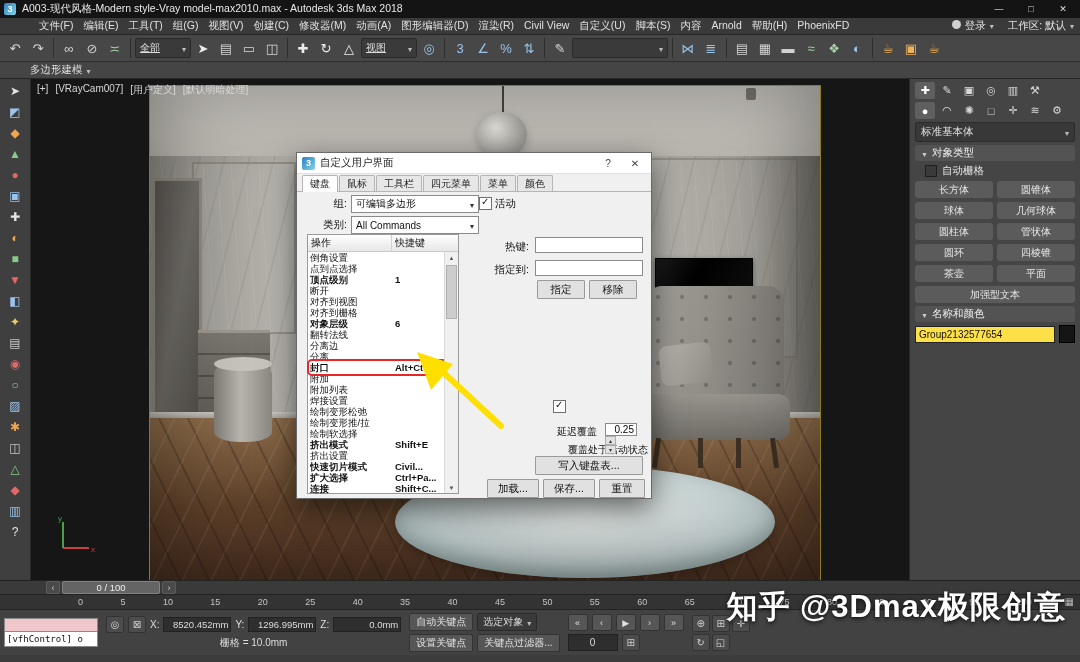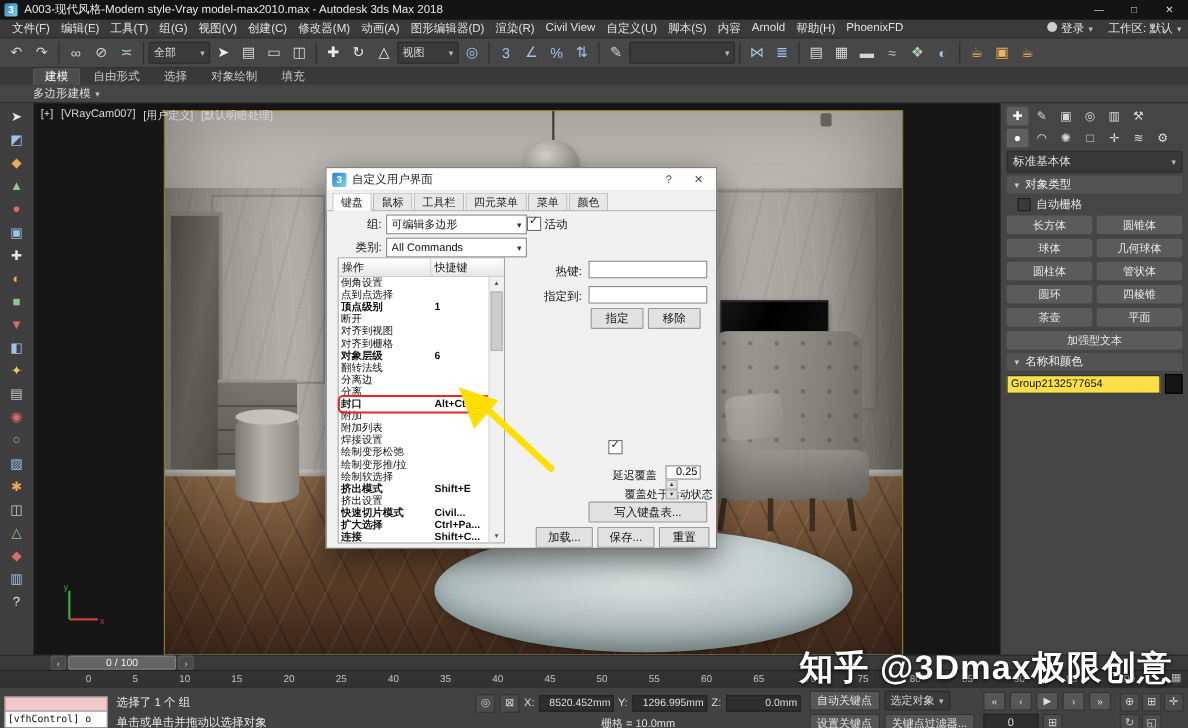--- a/index.html
+++ b/index.html
@@ -9,33 +9,33 @@
 
   
   .titlebar{height:18px;background:#141414;display:flex;align-items:center;gap:6px;padding:0 4px;}
   .app-icon{width:12px;height:12px;border-radius:2px;background:linear-gradient(135deg,#2f7fc1,#7fd6e8);
             color:#fff;font-size:9px;font-weight:bold;display:flex;align-items:center;justify-content:center;}
   .titlebar .title{flex:1;font-size:10.5px;color:#e8e8e8;white-space:nowrap;overflow:hidden;}
   .wbtn{width:26px;text-align:center;font-size:9px;color:#ddd;cursor:default;}
 
   
   .menubar{height:16px;background:#3a3a3a;border-bottom:1px solid #262626;display:flex;align-items:center;padding:0 6px;font-size:10.5px;}
-  .menu-items{display:flex;}
+  .menu-items{display:flex;margin-left:28px;}
   .mi{padding:0 5px;color:#e0e0e0;white-space:nowrap;}
   .menu-right{margin-left:auto;display:flex;align-items:center;gap:14px;}
   .user-ic{width:9px;height:9px;border-radius:50%;background:#cfcfcf;display:inline-block;margin-right:4px;}
   .caret::after{content:"▾";font-size:8px;color:#bdbdbd;margin-left:4px;}
 
   
   .toolbar{height:26px;background:#474747;border-bottom:1px solid #2e2e2e;display:flex;align-items:center;padding:0 4px;gap:1px;}
   .tb-icon{width:22px;height:22px;display:flex;align-items:center;justify-content:center;font-size:13px;border-radius:2px;}
   .tb-dd{height:18px;min-width:46px;background:#3a3a3a;border:1px solid #2a2a2a;border-radius:2px;
          display:flex;align-items:center;padding:0 4px;font-size:10px;color:#ddd;}
   .tb-dd.wide{min-width:86px;}
-  .tb-dd b{flex:1;}
+  .tb-dd b{flex:1;text-decoration:underline;}
   .tb-sep{width:1px;height:20px;background:#2e2e2e;margin:0 3px;}
 
   
   .ribbon-tabs{height:15px;background:#393939;display:flex;align-items:flex-end;padding-left:30px;gap:2px;font-size:10.5px;}
   .rtab{padding:0 10px;color:#c8c8c8;}
   .rtab.active{background:#4d4d4d;color:#fff;border:1px solid #5a5a5a;border-bottom:none;border-radius:2px 2px 0 0;}
   .ribbon-panel{height:16px;background:#454545;border-bottom:1px solid #262626;display:flex;align-items:center;padding-left:30px;font-size:10.5px;color:#ddd;}
 
   
   .main{height:501px;display:flex;}
@@ -280,27 +280,20 @@
       <span class="tb-icon" style="color: rgb(212, 212, 212);">▬</span>
       <span class="tb-icon" style="color: rgb(168, 211, 168);">≈</span>
       <span class="tb-icon" style="color: rgb(168, 211, 168);">❖</span>
       <span class="tb-icon" style="color: rgb(156, 195, 234);">◐</span>
       <span class="tb-sep"></span>
       <span class="tb-icon" style="color: rgb(240, 178, 90);">☕</span>
       <span class="tb-icon" style="color: rgb(240, 178, 90);">▣</span>
       <span class="tb-icon" style="color: rgb(240, 178, 90);">☕</span>
     </div>
 
-  <div class="ribbon-tabs">
-      <span class="rtab active">建模</span>
-      <span class="rtab">自由形式</span>
-      <span class="rtab">选择</span>
-      <span class="rtab">对象绘制</span>
-      <span class="rtab">填充</span>
-    </div>
   <div class="ribbon-panel">
     <span>多边形建模</span>
     <u class="caret"></u>
   </div>
 
   <div class="main">
     <div class="left-strip">
         <span class="ls-icon" style="color: rgb(228, 228, 228);">➤</span>
         <span class="ls-icon" style="color: rgb(156, 195, 234);">◩</span>
         <span class="ls-icon" style="color: rgb(240, 168, 80);">◆</span>
@@ -454,24 +447,20 @@
         <span class="tick">100</span>
       </div>
     <span class="tb-tools">▦</span>
   </div>
 
   <div class="statusbar">
     <div class="listener">
       <div class="l-pink"></div>
       <div class="l-white">[vfhControl] o</div>
     </div>
-    <div class="stat-texts">
-      <div>选择了 1 个 组</div>
-      <div>单击或单击并拖动以选择对象</div>
-    </div>
     <div class="sb-col">
       <div class="sb-row">
         <span class="sico">◎</span>
         <span class="sico">⊠</span>
         <span class="clbl">X:</span>
         <input class="cinp" readonly="" value="8520.452mm" style="">
         <span class="clbl">Y:</span>
         <input class="cinp" readonly="" value="1296.995mm" style="">
         <span class="clbl">Z:</span>
         <input class="cinp" readonly="" value="0.0mm" style="">

